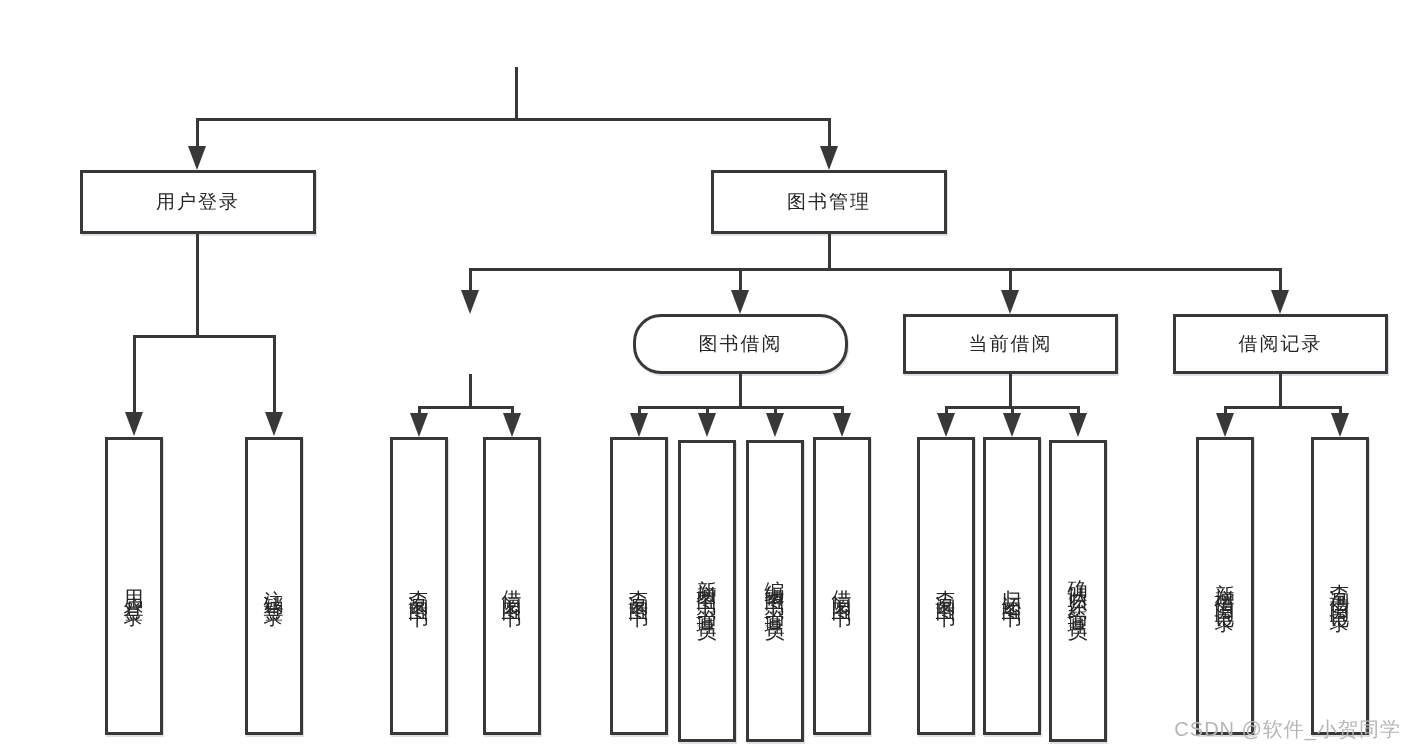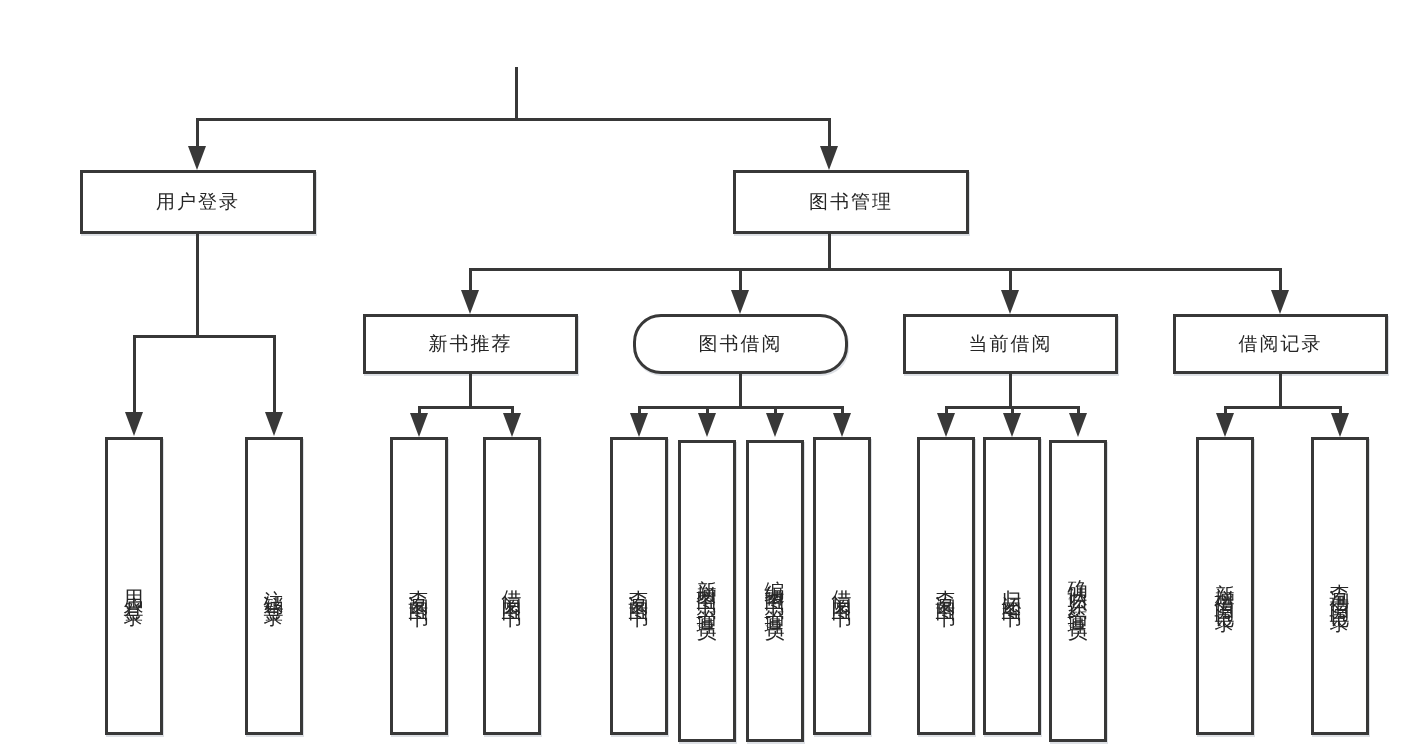--- a/index.html
+++ b/index.html
@@ -43,21 +43,21 @@
   <div class="vline" style="left:515px; top:67px; height:53px;"></div>
   <div class="hline" style="left:196px; top:118px; width:635px;"></div>
   <div class="vline" style="left:196px; top:118px; height:32px;"></div>
   <div class="arrow" style="left:188px; top:146px;"></div>
   <div class="vline" style="left:828px; top:118px; height:32px;"></div>
   <div class="arrow" style="left:820px; top:146px;"></div>
 
   <div class="box hbox" style="left:80px; top:170px; width:236px; height:64px;">
     <span>用户登录</span>
   </div>
-  <div class="box hbox" style="left:711px; top:170px; width:236px; height:64px;margin-left:22px;">
+  <div class="box hbox" style="left:711px; top:170px; width:236px; height:64px;">
     <span>图书管理</span>
   </div>
 
   <div class="vline" style="left:196px; top:234px; height:104px;"></div>
   <div class="hline" style="left:133px; top:335px; width:143px;"></div>
   <div class="vline" style="left:133px; top:335px; height:78px;"></div>
   <div class="arrow" style="left:125px; top:412px;"></div>
   <div class="vline" style="left:273px; top:335px; height:78px;"></div>
   <div class="arrow" style="left:265px; top:412px;"></div>
 
@@ -65,23 +65,20 @@
   <div class="hline" style="left:469px; top:268px; width:813px;"></div>
   <div class="vline" style="left:469px; top:268px; height:26px;"></div>
   <div class="arrow" style="left:461px; top:290px;"></div>
   <div class="vline" style="left:739px; top:268px; height:26px;"></div>
   <div class="arrow" style="left:731px; top:290px;"></div>
   <div class="vline" style="left:1009px; top:268px; height:26px;"></div>
   <div class="arrow" style="left:1001px; top:290px;"></div>
   <div class="vline" style="left:1279px; top:268px; height:26px;"></div>
   <div class="arrow" style="left:1271px; top:290px;"></div>
 
-  <div class="box hbox" style="left:363px; top:314px; width:215px; height:60px;">
-    <span>新书推荐</span>
-  </div>
   <div class="box hbox" style="left:633px; top:314px; width:215px; height:60px;border-radius:28px;">
     <span>图书借阅</span>
   </div>
   <div class="box hbox" style="left:903px; top:314px; width:215px; height:60px;">
     <span>当前借阅</span>
   </div>
   <div class="box hbox" style="left:1173px; top:314px; width:215px; height:60px;">
     <span>借阅记录</span>
   </div>
 
@@ -156,14 +153,15 @@
     <span>确认归还（管理员）</span>
   </div>
 
   <div class="box vbox" style="left:1196px; top:437px; width:58px; height:298px;">
     <span>新增借阅记录</span>
   </div>
   <div class="box vbox" style="left:1311px; top:437px; width:58px; height:298px;">
     <span>查询借阅记录</span>
   </div>
 
+  <div id="watermark">CSDN @软件_小贺同学</div>
 
 </div>
 
 </body></html>

